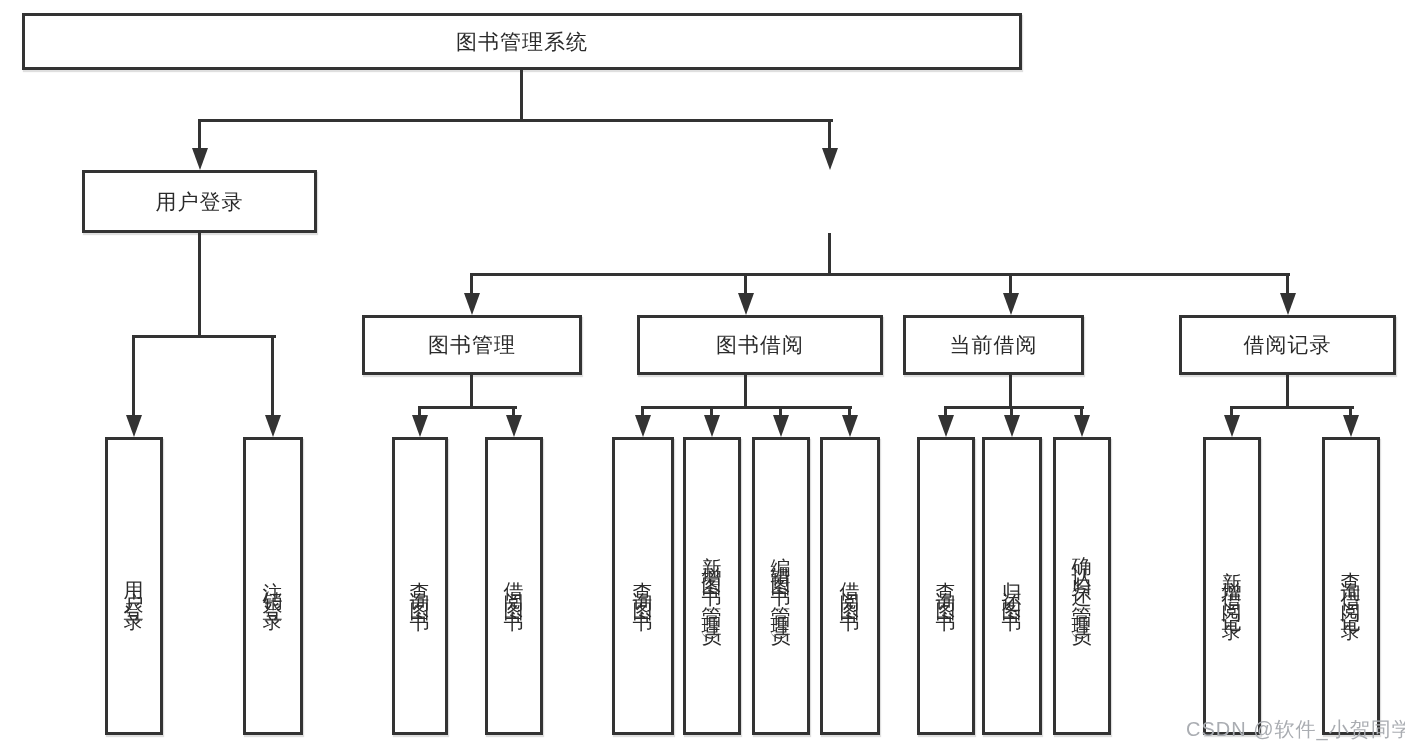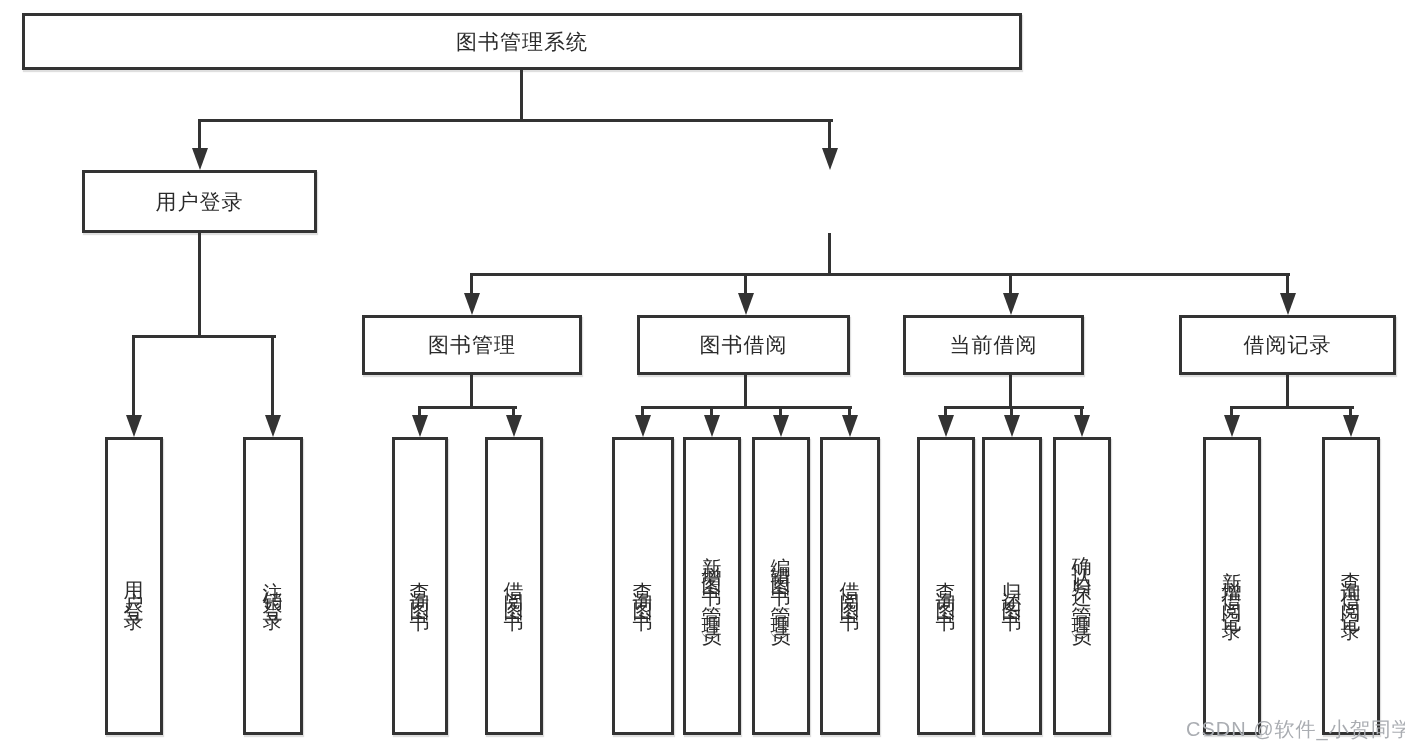--- a/index.html
+++ b/index.html
@@ -61,21 +61,21 @@
 
   <div class="box hbox" style="left:82px; top:170px; width:235px; height:63px;">
     <span>用户登录</span>
   </div>
 
 
   <div class="box hbox" style="left:362px; top:315px; width:220px; height:60px;">
     <span>图书管理</span>
   </div>
 
-  <div class="box hbox" style="left:637px; top:315px; width:213px; height:60px;">
+  <div class="box hbox" style="left:637px; top:315px; width:246px; height:60px;">
     <span>图书借阅</span>
   </div>
 
   <div class="box hbox" style="left:903px; top:315px; width:181px; height:60px;">
     <span>当前借阅</span>
   </div>
 
   <div class="box hbox" style="left:1179px; top:315px; width:217px; height:60px;align-items:center;">
     <span>借阅记录</span>
   </div>

